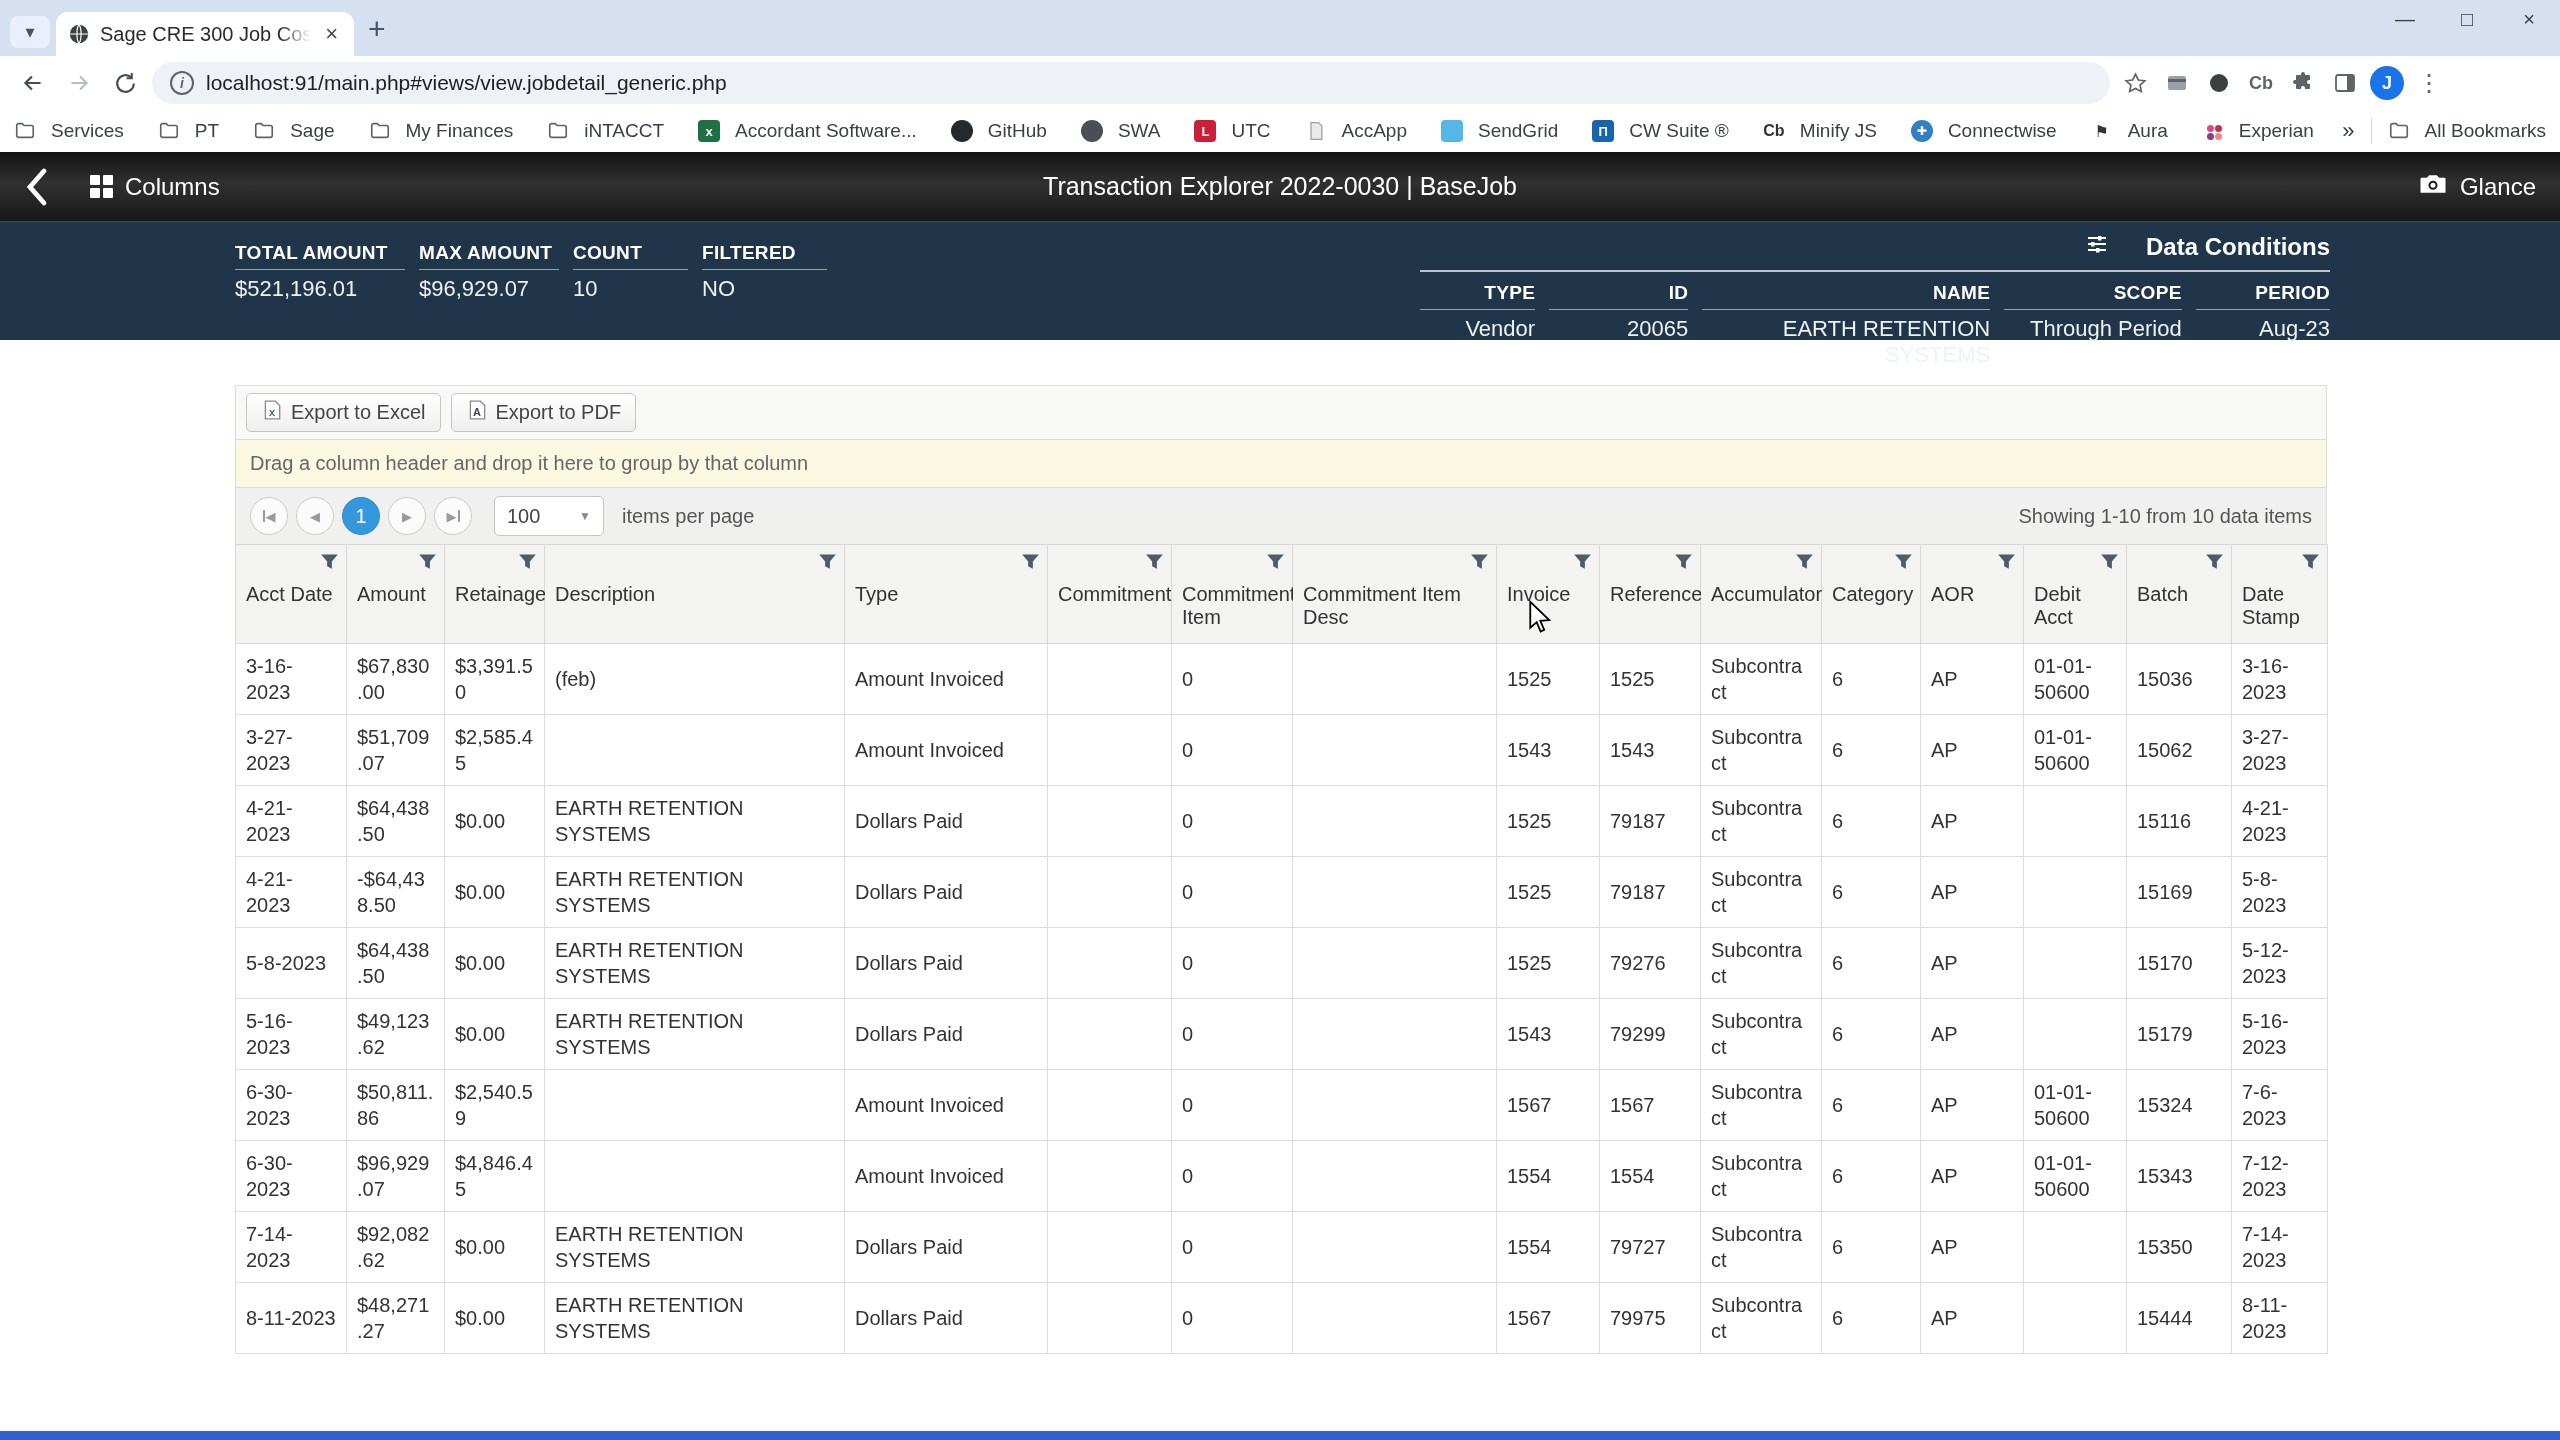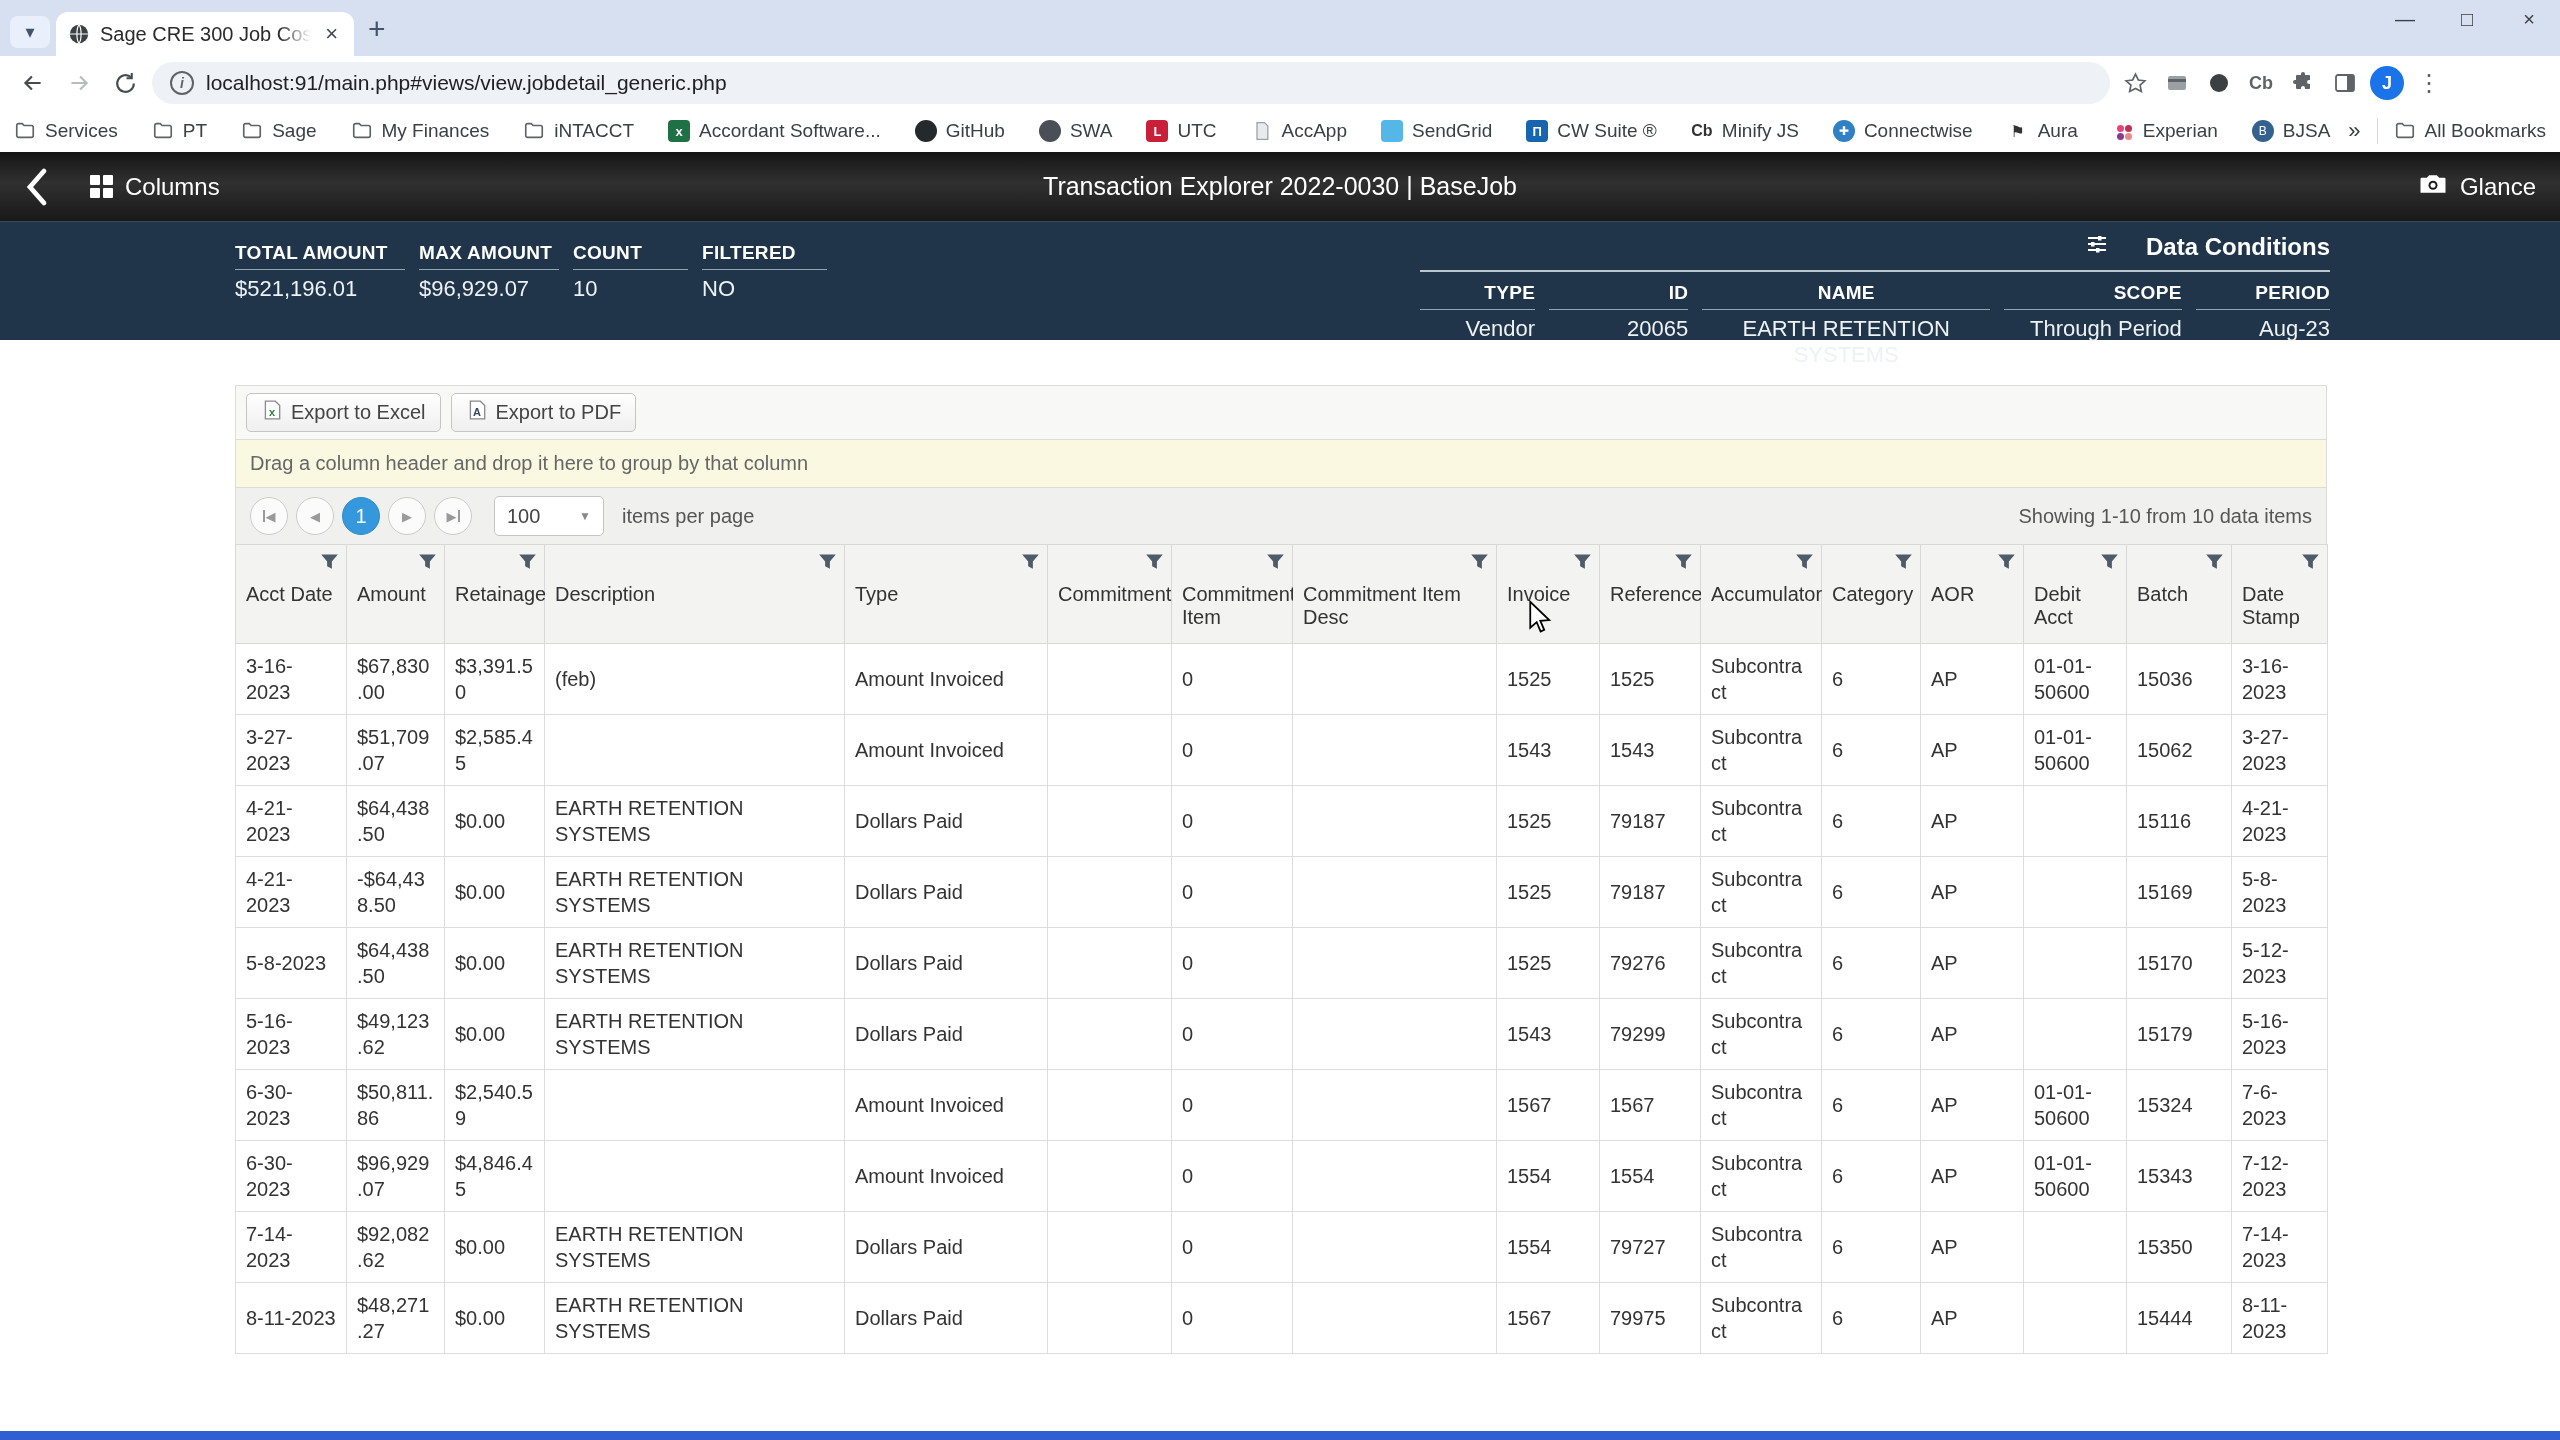--- a/index.html
+++ b/index.html
@@ -26,21 +26,21 @@
   .info-badge { width:24px; height:24px; border:2px solid #5f6368; border-radius:50%; color:#5f6368;
     font-size:14px; font-weight:bold; display:flex; align-items:center; justify-content:center; font-style:italic; }
   .url-text { font-size:21px; color:#202124; }
   .exticon { width:34px; height:34px; display:flex; align-items:center; justify-content:center; font-size:18px; color:#5f6368; }
   .avatar { width:34px; height:34px; border-radius:50%; background:#1a73e8; color:#fff; font-size:18px; font-weight:bold;
     display:flex; align-items:center; justify-content:center; }
   .kebab { font-size:24px; color:#5f6368; }
 
   .bookmarksbar { height:42px; background:#fff; display:flex; align-items:center; padding:0 14px; }
   .bm-items { display:flex; align-items:center; gap:34px; flex:1; overflow:hidden; }
-  .bm { display:flex; align-items:center; gap:9px; font-size:19px; color:#3c4043; white-space:nowrap; }
+  .bm { display:flex; align-items:center; gap:15px; font-size:19px; color:#3c4043; white-space:nowrap; }
   .bmicon { width:22px; height:22px; display:flex; align-items:center; justify-content:center; flex:0 0 auto; }
   .bmicon.chip { border-radius:4px; color:#fff; font-size:13px; font-weight:bold; }
   .bmicon.circle { border-radius:50%; color:#fff; font-size:12px; }
   .bmicon.text { color:#333; font-weight:bold; font-size:16px; }
   .bmicon.dots { position:relative; }
   .bmicon.dots::before { content:""; position:absolute; left:5px; top:5px; width:7px; height:7px; border-radius:50%;
     background:#e8427c; box-shadow:8px 0 0 #c2304f, 0 8px 0 #8a3a8f, 8px 8px 0 #e88; }
   .bm-right { display:flex; align-items:center; gap:16px; margin-left:16px; }
   .bm-sep { width:1px; height:26px; background:#d4d7dc; }
   .overflow-chev { font-size:22px; color:#3c4043; }
@@ -349,21 +349,21 @@
     </div>
     <div class="stats">
         <div class="stat" style="width: 120px;">
           <span class="slabel">TYPE</span>
           <span class="svalue">Vendor</span>
         </div>
         <div class="stat" style="width: 145px;">
           <span class="slabel">ID</span>
           <span class="svalue">20065</span>
         </div>
-        <div class="stat" style="width: 300px; text-align: center;">
+        <div class="stat" style="width: 300px;">
           <span class="slabel">NAME</span>
           <span class="svalue">EARTH RETENTION SYSTEMS</span>
         </div>
         <div class="stat" style="width: 185px;">
           <span class="slabel">SCOPE</span>
           <span class="svalue">Through Period</span>
         </div>
         <div class="stat" style="width: 140px;">
           <span class="slabel">PERIOD</span>
           <span class="svalue">Aug-23</span>

